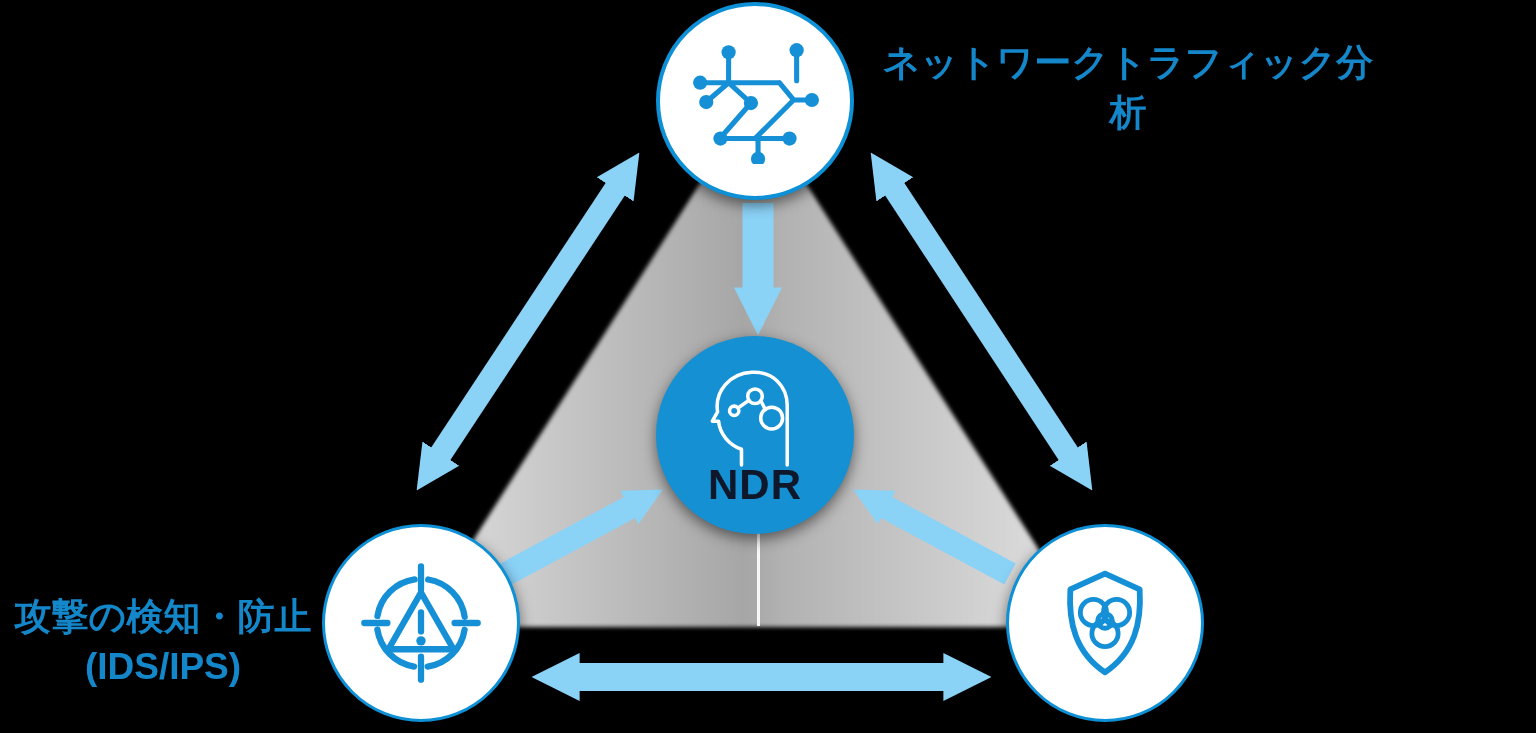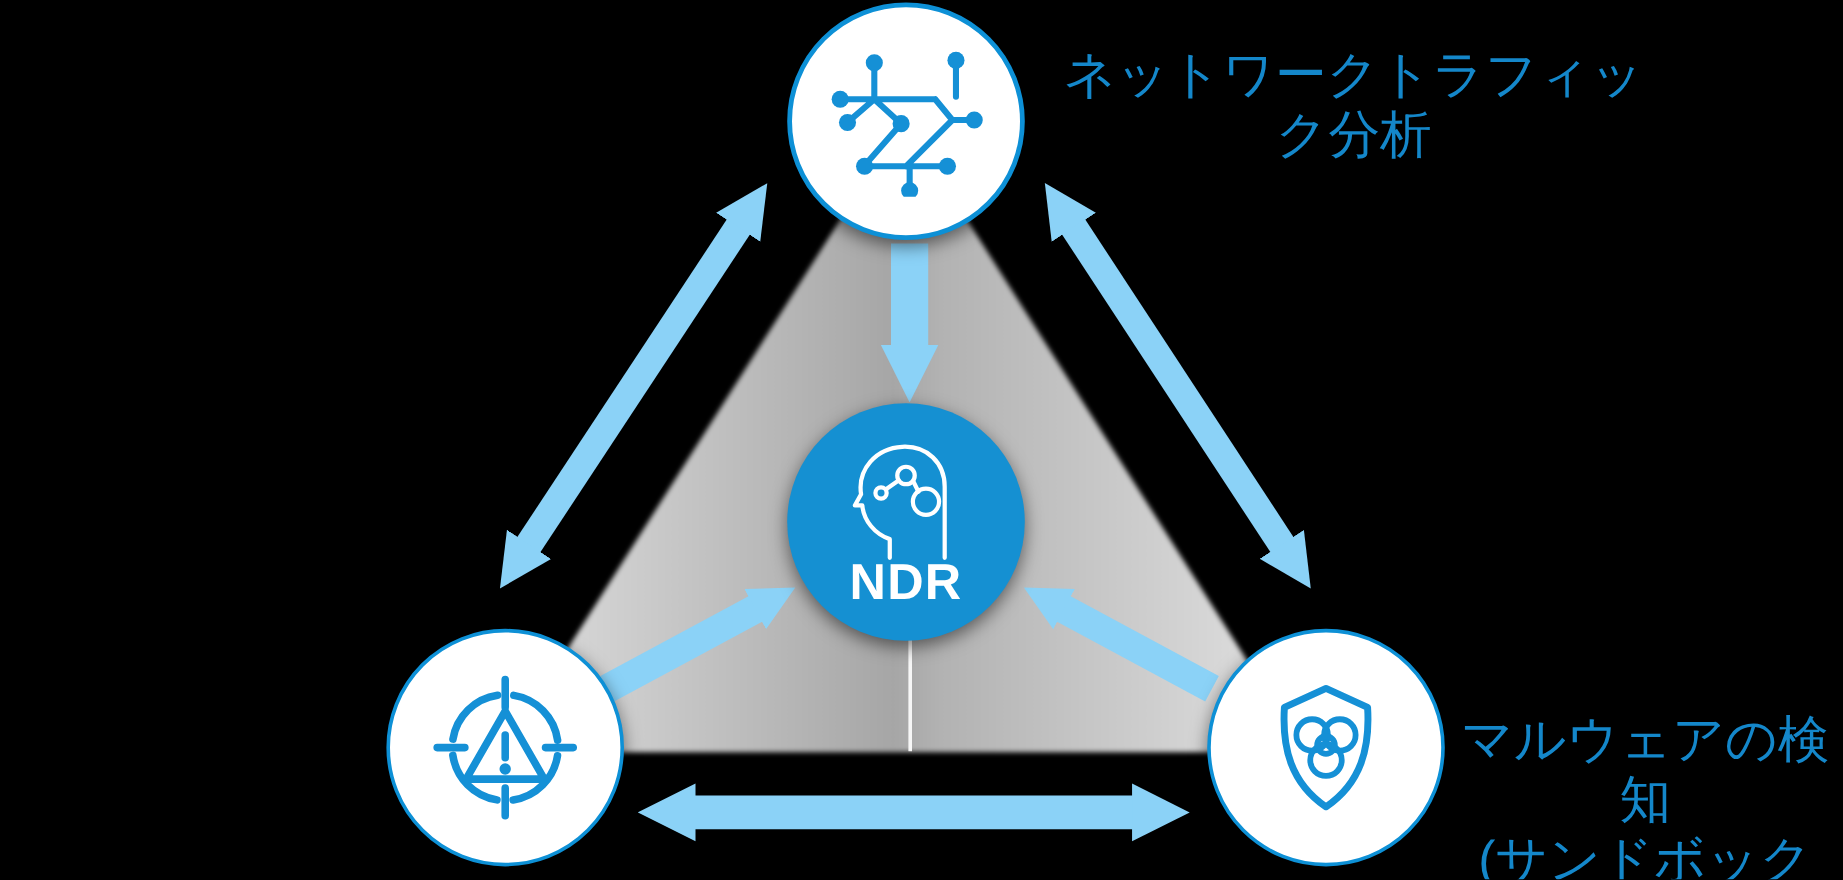--- a/index.html
+++ b/index.html
@@ -39,28 +39,28 @@
   #node-br{left:1006px;top:524px;border-width:3px;}
   #node-center{
     left:656px;top:336px;width:198px;height:198px;
     background:var(--accent-blue,#1590d2);
     flex-direction:column;border:none;
   }
   .node svg.icon{stroke:var(--icon-blue,#1590d6);fill:none;stroke-linecap:round;stroke-linejoin:round;}
   .node svg.icon .dot{fill:var(--icon-blue,#1590d6);stroke:none;}
   #node-center svg.icon{stroke:#fff;}
   .ndr-label{
-    color:#ffffff;font-size:42px;font-weight:bold;letter-spacing:1px;
+    color:#0f172a;font-size:42px;font-weight:bold;letter-spacing:1px;
     margin-top:-4px;line-height:1;
   }
   
   .caption{
     position:absolute;z-index:5;text-align:center;
-    color:var(--label-blue,#1487ca);font-weight:normal;
-    font-size:43px;line-height:50px;
+    color:var(--label-blue,#1487ca);font-weight:bold;
+    font-size:37px;line-height:50px;
   }
   #cap-top{left:868px;top:38px;width:520px;}
   #cap-bl{left:2px;top:592px;width:322px;}
   #cap-br{left:1206px;top:592px;width:330px;}
 </style>
 </head>
 <body>
 
 <div id="canvas">
 
@@ -134,18 +134,18 @@
         <circle cx="71" cy="50" r="12.5"></circle>
         <circle cx="60" cy="70" r="12.5"></circle>
         <circle cx="60" cy="58" r="7"></circle>
       </g>
     </svg>
   </div>
 
   <div class="caption" id="cap-top">
     <div>ネットワークトラフィック分析</div>
   </div>
-  <div class="caption" id="cap-br">
-    <div>マルウェアの検知</div>
-    <div>(サンドボックス)</div>
+  <div class="caption" id="cap-bl">
+    <div>攻撃の検知・防止</div>
+    <div>(IDS/IPS)</div>
   </div>
 
 </div>
 
 </body></html>

